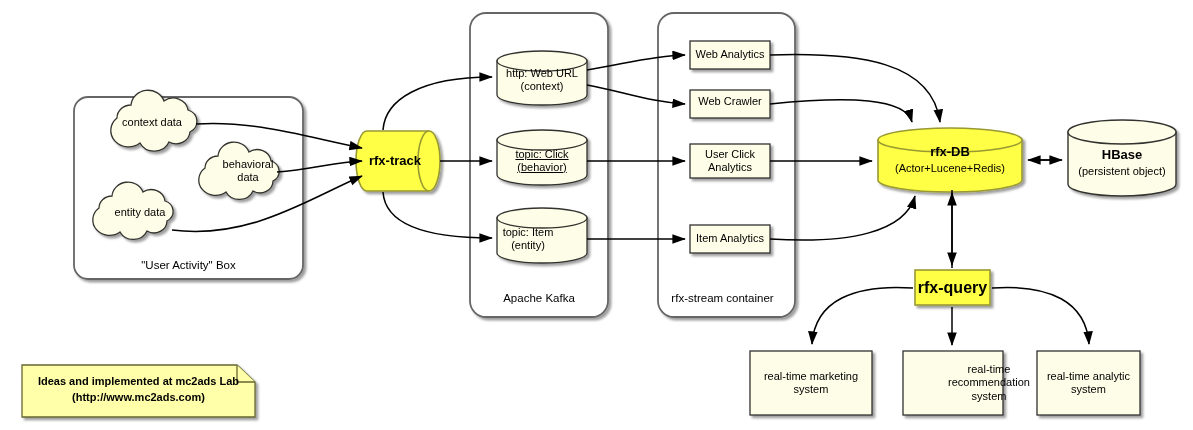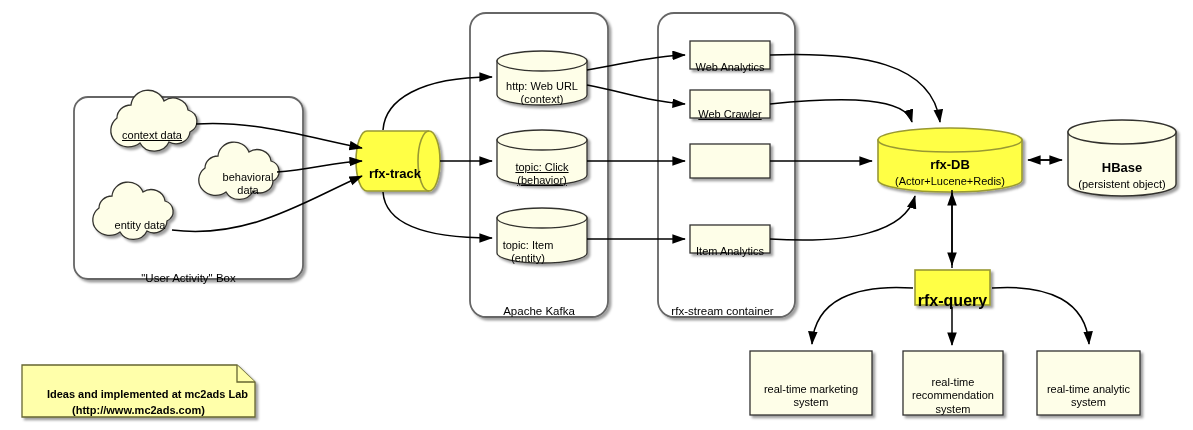--- a/index.html
+++ b/index.html
@@ -1,20 +1,20 @@
 <!DOCTYPE html>
 <html><head>
 <meta charset="utf-8">
 <style>
   html,body{margin:0;padding:0;background:#ffffff;}
   body{font-family:"Liberation Sans","DejaVu Sans",sans-serif;}
   #stage{position:relative;width:1193px;height:430px;overflow:hidden;background:#ffffff;}
   svg.layer{position:absolute;left:0;top:0;width:1193px;height:430px;}
   .lbl{position:absolute;text-align:center;color:#000000;line-height:1.22;
-       pointer-events:none;white-space:pre-line;margin-top:13px;}
+       pointer-events:none;white-space:pre-line;}
   .t11{font-size:11px;}
   .t115{font-size:11.5px;}
   .t12{font-size:16px;}
   .t13{font-size:13px;}
   .ctr{display:flex;align-items:center;justify-content:center;}
 </style>
 </head>
 <body>
 
 <div id="stage">
@@ -130,54 +130,56 @@
 
       <path d="M952,190 L952,265"></path>
       <path d="M952,268 L952,193"></path>
 
       <path d="M913,288 C855,284 815,300 812,344"></path>
       <path d="M952,307 L952,345"></path>
       <path d="M992,288 C1050,284 1086,302 1089,344"></path>
     </g>
   </svg>
 
-  <div class="lbl t11 ctr" style="left:106px;top:113px;width:92px;height:20px;text-decoration:underline;">context data</div>
+  <div class="lbl t11 ctr" style="left:106px;top:113px;width:92px;height:20px;">context data</div>
   <div class="lbl t11 ctr" style="left:210px;top:155px;width:76px;height:32px;text-align:center;">behavioral
 data</div>
   <div class="lbl t11 ctr" style="left:100px;top:203px;width:80px;height:20px;">entity data</div>
 
   <div class="lbl t115 ctr" style="left:74px;top:255px;width:229px;height:20px;">"User Activity" Box</div>
 
   <div class="lbl t13 ctr" style="left:361px;top:151px;width:68px;height:20px;font-weight:bold;">rfx-track</div>
 
   <div class="lbl t11 ctr" style="left:497px;top:63px;width:90px;height:34px;">http: Web URL
 (context)</div>
   <div class="lbl t11 ctr" style="left:497px;top:144px;width:90px;height:34px;text-decoration:underline;">topic: Click
 (behavior)</div>
   <div class="lbl t11 ctr" style="left:483px;top:222px;width:90px;height:34px;">topic: Item
 (entity)</div>
   <div class="lbl t115 ctr" style="left:470px;top:288px;width:138px;height:20px;">Apache Kafka</div>
 
   <div class="lbl t11 ctr" style="left:690px;top:41px;width:80px;height:28px;">Web Analytics</div>
-  <div class="lbl t11 ctr" style="left:690px;top:90px;width:80px;height:24px;text-decoration:underline;">Web Crawler</div>
+  <div class="lbl t11 ctr" style="left:690px;top:90px;width:80px;height:24px;">Web Crawler</div>
+  <div class="lbl t11 ctr" style="left:690px;top:144px;width:80px;height:34px;">User Click
+Analytics</div>
   <div class="lbl t11 ctr" style="left:690px;top:225px;width:80px;height:28px;">Item Analytics</div>
   <div class="lbl t115 ctr" style="left:654px;top:288px;width:137px;height:20px;">rfx-stream container</div>
 
   <div class="lbl t13 ctr" style="left:878px;top:143px;width:144px;height:18px;font-weight:bold;">rfx-DB</div>
   <div class="lbl t11 ctr" style="left:878px;top:161px;width:144px;height:16px;">(Actor+Lucene+Redis)</div>
 
   <div class="lbl t13 ctr" style="left:1068px;top:146px;width:108px;height:18px;font-weight:bold;">HBase</div>
   <div class="lbl t11 ctr" style="left:1068px;top:164px;width:108px;height:16px;">(persistent object)</div>
 
   <div class="lbl t12 ctr" style="left:915px;top:270px;width:75px;height:35px;font-weight:bold;">rfx-query</div>
 
   <div class="lbl t11 ctr" style="left:750px;top:351px;width:122px;height:64px;">real-time marketing
 system</div>
-  <div class="lbl t11 ctr" style="left:903px;top:351px;width:100px;height:64px;">real-time
+  <div class="lbl t11 ctr" style="left:903px;top:351px;width:100px;height:64px;padding-left:36px;">real-time
 recommendation
 system</div>
   <div class="lbl t11 ctr" style="left:1037px;top:351px;width:103px;height:64px;">real-time analytic
 system</div>
 
-  <div class="lbl t11" style="left:22px;top:375px;width:233px;font-weight:bold;padding-left:9px;">Ideas and implemented at mc2ads Lab</div>
+  <div class="lbl t11" style="left:22px;top:375px;width:233px;font-weight:bold;">Ideas and implemented at mc2ads Lab</div>
   <div class="lbl t11" style="left:22px;top:391px;width:233px;font-weight:bold;">(http://www.mc2ads.com)</div>
 
 </div>
 
 </body></html>

